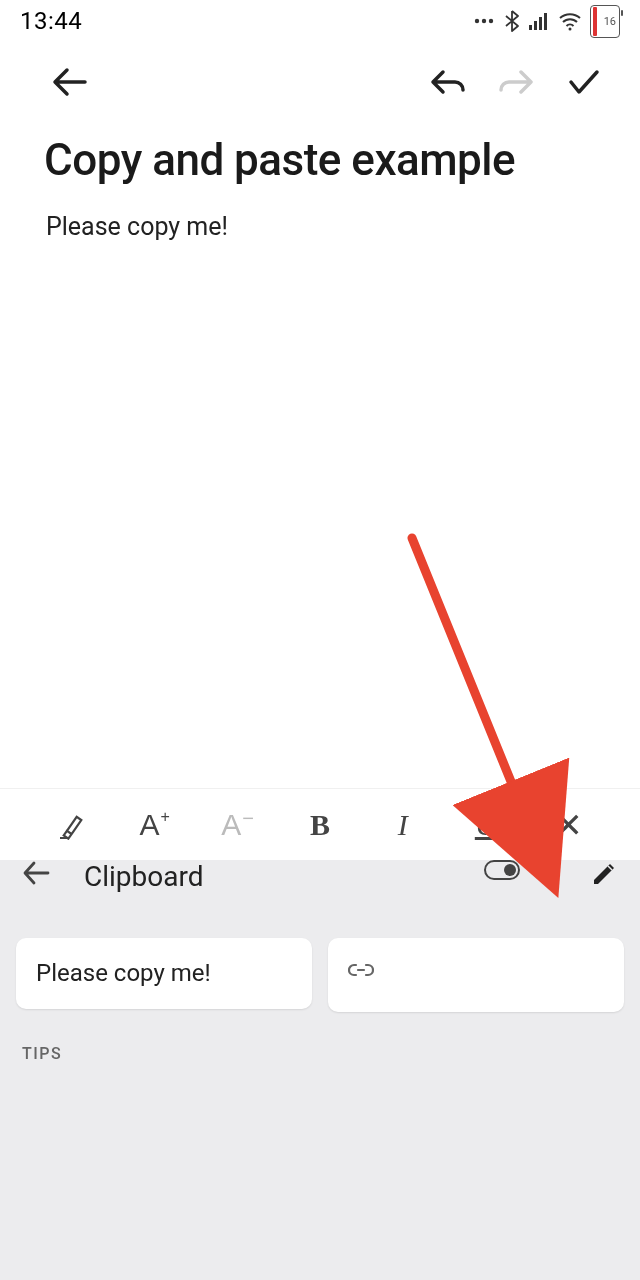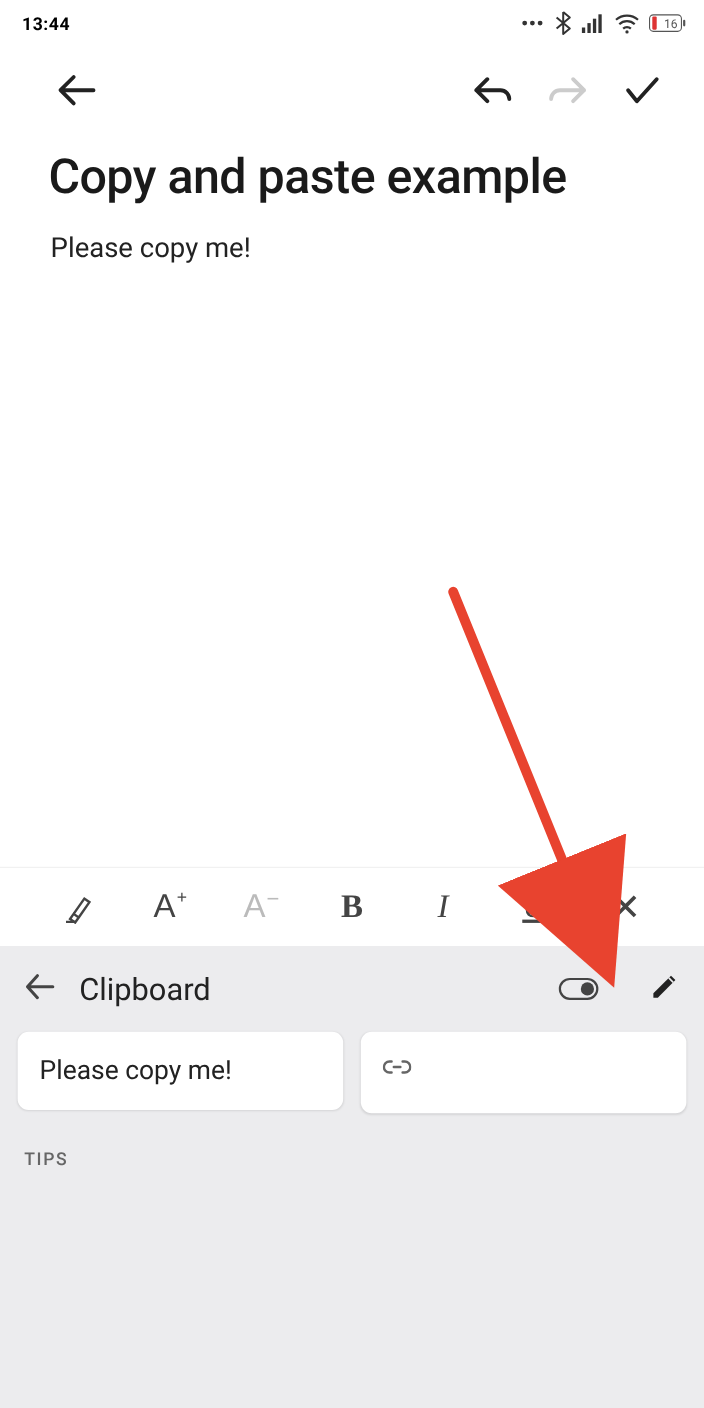--- a/index.html
+++ b/index.html
@@ -1,45 +1,45 @@
 <!DOCTYPE html>
 <html><head>
 <meta charset="utf-8">
 <style>
   * { box-sizing: border-box; margin: 0; padding: 0; }
   html, body { width: 640px; height: 1280px; font-family: -apple-system, Roboto, Arial, sans-serif; background: #fff; overflow: hidden; }
   body { position: relative; }
 
   .status-bar { display: flex; justify-content: space-between; align-items: center; padding: 6px 20px 4px 20px; height: 40px; }
-  .status-time { font-size: 16px; font-weight: 700; color: #000; letter-spacing: 0.5px; }
+  .status-time { font-size: 24px; font-weight: 400; color: #000; letter-spacing: 0.5px; }
   .status-icons { display: flex; align-items: center; gap: 8px; }
   .status-icons svg { display: block; }
   .battery-wrap { display: flex; align-items: center; gap: 2px; }
-  .battery-box { width: 30px; height: 16px; border: 1.5px solid #555; border-radius: 4px; display: flex; align-items: center; padding: 1px 2px; position: relative; }
+  .battery-box { width: 30px; height: 33px; border: 1.5px solid #555; border-radius: 4px; display: flex; align-items: center; padding: 1px 2px; position: relative; }
   .battery-box::after { content:""; position:absolute; right:-4px; top:4px; width:2px; height:6px; background:#555; border-radius:1px;}
   .battery-level { width: 16%; height: 100%; background: #d33; border-radius: 1px; }
   .battery-text { font-size: 11px; color: #555; position: absolute; right: 3px; }
 
   .app-toolbar { display: flex; align-items: center; padding: 18px 32px 10px 46px; gap: 20px; }
   .app-toolbar .spacer { flex: 1; }
   .tb-btn { width: 48px; height: 48px; display:flex; align-items:center; justify-content:center; }
 
   .doc-title { font-size: 44px; font-weight: 500; color: #1a1a1a; padding: 18px 68px 4px 44px; letter-spacing: -0.5px;}
   .doc-body { font-size: 25px; color: #222; padding: 22px 46px; }
 
   .format-bar { position: absolute; left:0; right:0; top: 788px; height: 72px; display: flex; align-items: center; justify-content: space-around; padding: 0 30px; border-top: 1px solid #f0f0f0;}
   .fmt-btn { width: 60px; height: 60px; display:flex; align-items:center; justify-content:center; font-size: 30px; color:#444; font-family: Georgia, serif;}
   .fmt-A { font-family: Arial, sans-serif; font-weight: 500; position: relative;}
   .fmt-small-plus { font-size: 16px; position: relative; top:-8px; left:1px;}
   .fmt-small-minus { font-size: 20px; position: relative; top:-6px; left:1px; color:#bbb;}
   .fmt-light { color:#bbb; }
   .fmt-close { font-size: 34px; font-family: Arial, sans-serif; font-weight:300;}
 
   .kb-panel { position:absolute; left:0; right:0; top: 860px; bottom:0; background: #ececee; }
-  .kb-header { display:flex; align-items:center; height: 78px; padding: 0 22px; gap: 14px;}
+  .kb-header { display:flex; height: 78px; padding: 0 22px; gap: 26px;}
   .kb-title { font-size: 28px; font-weight: 400; color: #222; margin-left: 6px;}
   .kb-header .spacer { flex:1; }
   .kb-section-label { font-size: 16px; letter-spacing: 1.5px; color: #666; padding: 6px 22px 10px 22px; font-weight:500;}
   .clips { display:flex; gap: 16px; padding: 0 16px; align-items: flex-start;}
   .clip-card { background:#fff; border-radius: 10px; padding: 18px 20px; font-size: 24px; color:#222; box-shadow: 0 1px 2px rgba(0,0,0,0.1); flex:1; min-width:0;}
   .clip-card .link-icon { margin-bottom: 10px; }
   .clip-text { line-height: 1.45; word-break: break-word; overflow:hidden;}
 
   .arrow-overlay { position:absolute; left:0; top:0; width:640px; height:1280px; pointer-events:none; }
 

